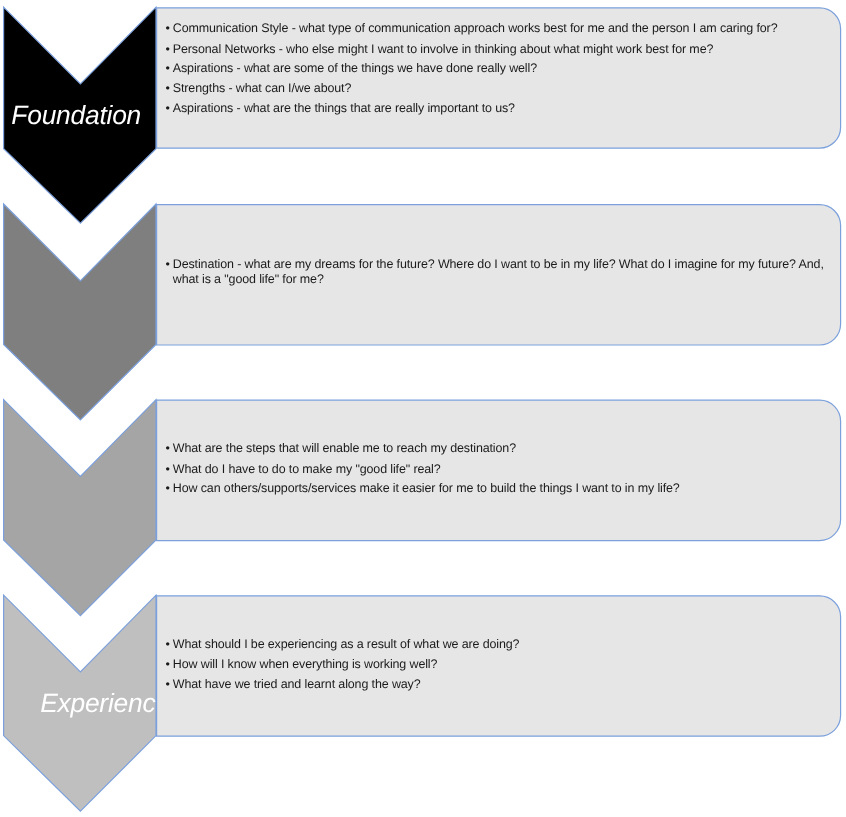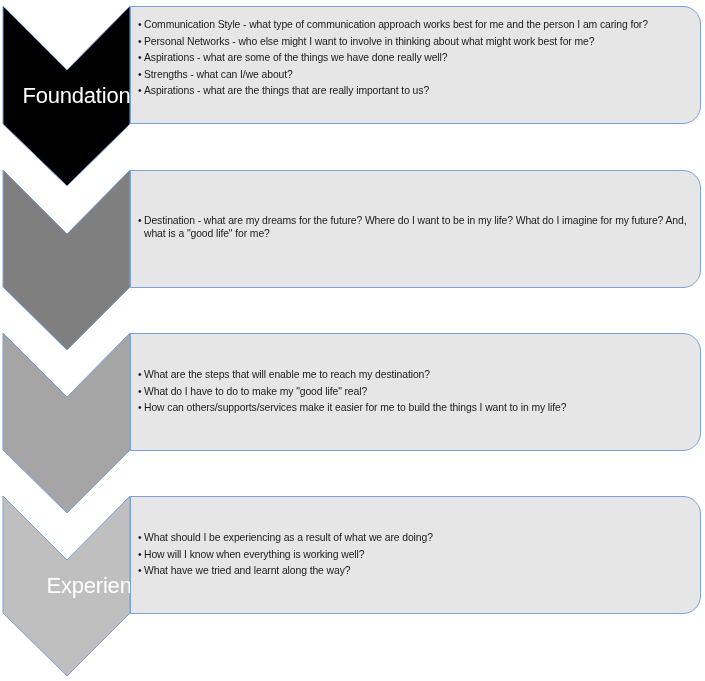--- a/index.html
+++ b/index.html
@@ -1,21 +1,21 @@
 <!DOCTYPE html>
 <html><head>
 <meta charset="utf-8">
 <style>
   html, body { margin: 0; padding: 0; background: #ffffff; }
   body { width: 705px; height: 681px; position: relative; overflow: hidden;
          font-family: "Liberation Sans", "DejaVu Sans", sans-serif; }
   .stage { position: absolute; left: 0; top: 0; width: 705px; height: 681px; }
   .chev-svg { position: absolute; left: 0; top: 0; width: 705px; height: 681px; }
-  .chev-label { position: absolute; left: 13px; width: 127px; text-align: center;
-                font-size: 22px; color: #ffffff; line-height: 26px; white-space: nowrap; letter-spacing: -0.2px; }
+  .chev-label { position: absolute; left: 0; width: 127px; text-align: center;
+                font-size: 22px; color: #ffffff; line-height: 26px; white-space: nowrap; letter-spacing: -0.2px; font-style: italic; }
   .box { position: absolute; left: 130px; width: 571px; box-sizing: border-box;
          background: #e7e6e6; border: 1px solid #7ba0dc; border-left: 1px solid #7ba0dc;
          border-radius: 0 18px 18px 0; display: flex; flex-direction: column; justify-content: center;
          padding: 2px 6px 2px 7px; }
   .box.top { justify-content: flex-start; padding-top: 12px; }
   .bullets { list-style: none; margin: 0; padding: 0; }
   .bullets li { position: relative; padding-left: 6px; font-size: 10.4px; line-height: 12.5px;
                 color: #1a1a1a; margin-bottom: 4px; letter-spacing: -0.1px; }
   .bullets li:last-child { margin-bottom: 0; }
   .bullets li .dot { position: absolute; left: 0; top: 0; }

